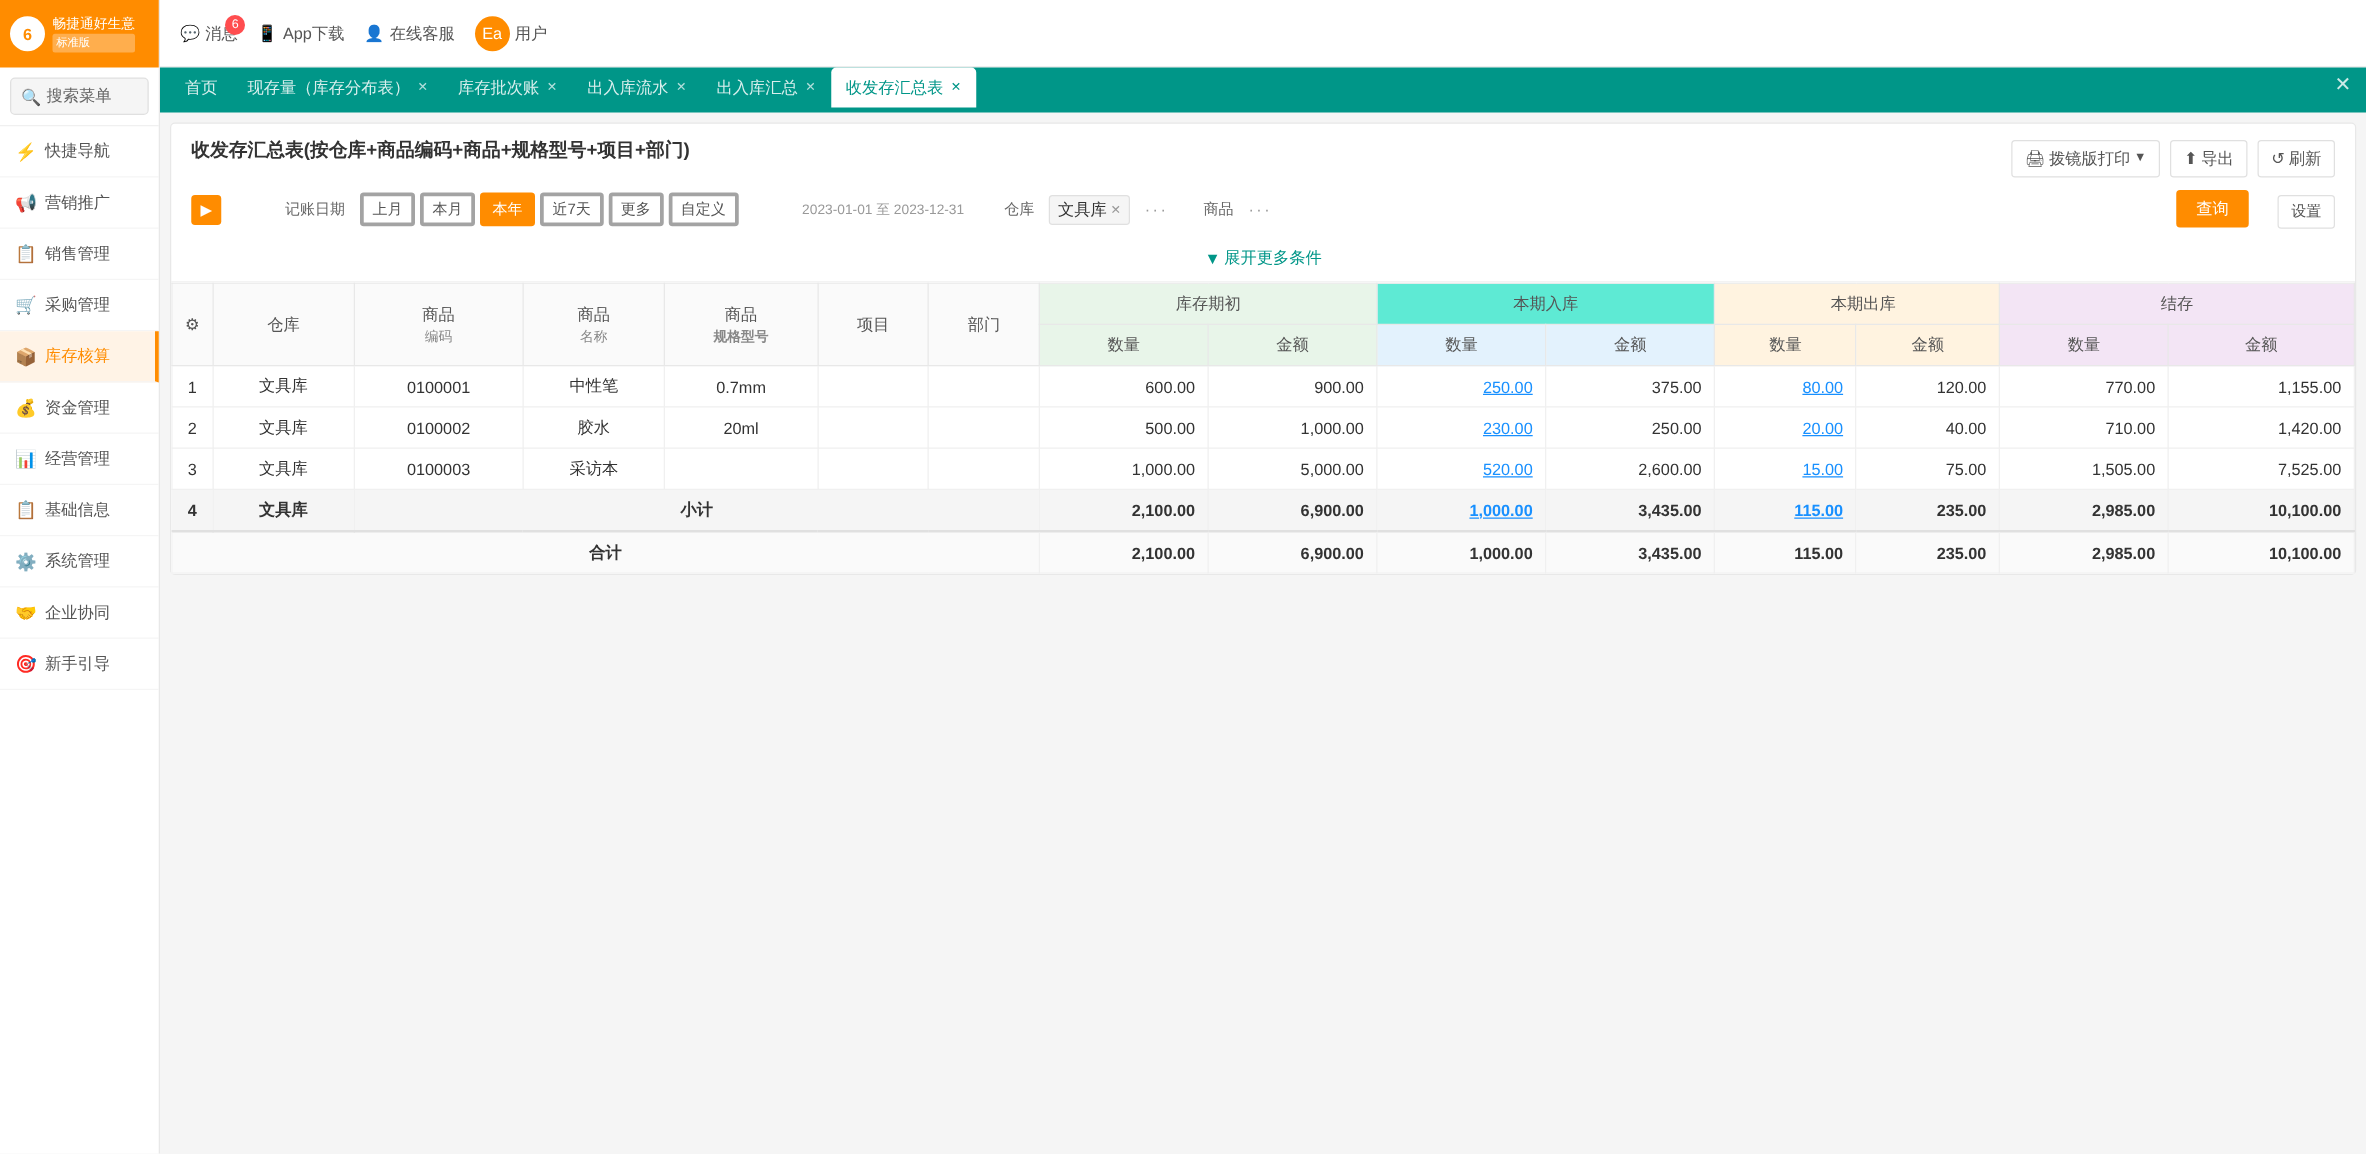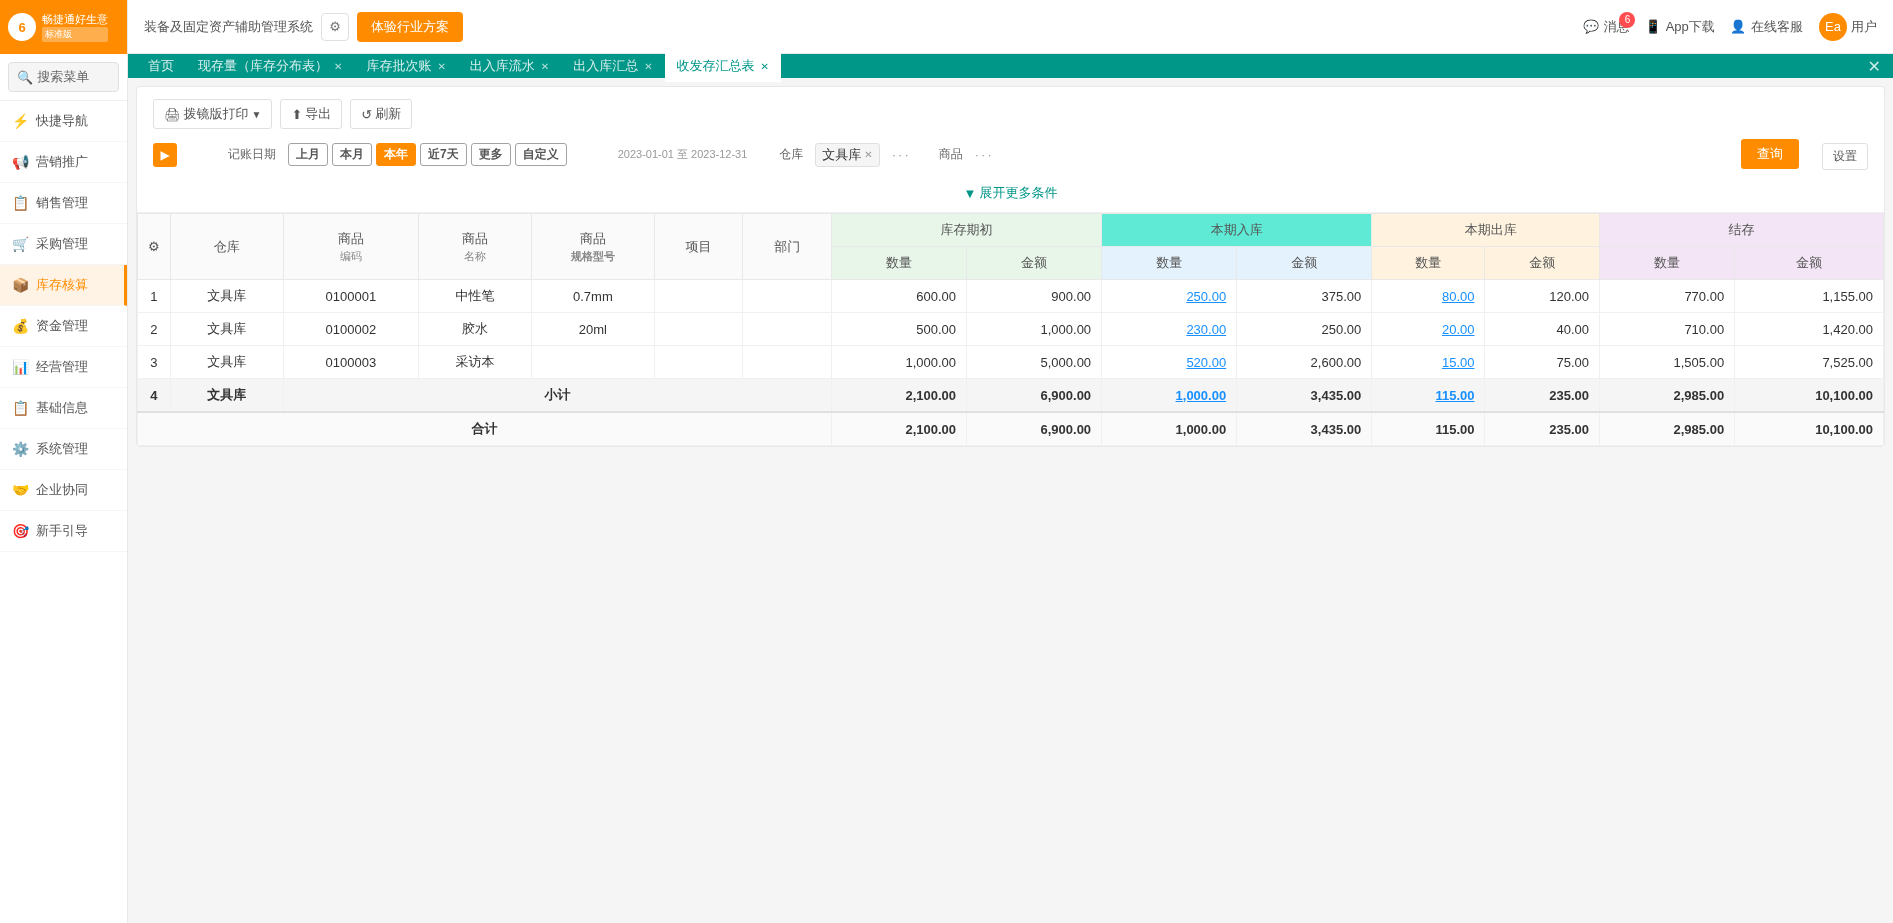--- a/index.html
+++ b/index.html
@@ -26,31 +26,31 @@
     .top-header-left { display: flex; align-items: center; gap: 8px; }
     .system-title { font-size: 13px; color: #555; }
     .settings-icon { width: 28px; height: 28px; border: 1px solid #e0e0e0; border-radius: 4px; display: flex; align-items: center; justify-content: center; cursor: pointer; color: #777; }
     .trial-btn { background: #ff8c00; color: #fff; border: none; border-radius: 4px; padding: 6px 14px; cursor: pointer; font-size: 13px; }
     .top-header-right { display: flex; align-items: center; gap: 16px; color: #555; font-size: 12px; }
     .top-right-item { display: flex; align-items: center; gap: 4px; cursor: pointer; position: relative; }
     .badge { background: #ff4d4f; color: #fff; border-radius: 50%; width: 16px; height: 16px; font-size: 10px; display: flex; align-items: center; justify-content: center; position: absolute; top: -6px; right: -6px; }
     .user-avatar { width: 28px; height: 28px; background: #ff8c00; border-radius: 50%; display: flex; align-items: center; justify-content: center; color: #fff; font-size: 11px; }
 
     
-    .tab-bar { background: #009688; display: flex; align-items: center; height: 24px; padding: 0 8px; flex-shrink: 0; }
+    .tab-bar { background: #009688; display: flex; align-items: flex-start; height: 36px; padding: 0 8px; flex-shrink: 0; }
     .tab-item { display: flex; align-items: center; gap: 4px; padding: 0 12px; height: 32px; color: rgba(255,255,255,0.85); cursor: pointer; border-radius: 4px 4px 0 0; font-size: 13px; white-space: nowrap; }
     .tab-item.active { background: #fff; color: #009688; font-weight: 500; }
     .tab-close { font-size: 10px; color: rgba(255,255,255,0.7); margin-left: 2px; cursor: pointer; }
     .tab-item.active .tab-close { color: #009688; }
     .tab-bar-close { margin-left: auto; color: rgba(255,255,255,0.8); cursor: pointer; font-size: 16px; padding: 4px; }
     .page-title { font-size: 15px; font-weight: bold; color: #333; margin-bottom: 12px; }
     .filter-row { display: flex; align-items: center; gap: 12px; flex-wrap: wrap; }
     .filter-label { color: #666; font-size: 12px; white-space: nowrap; margin-left: 39px; }
     .date-shortcuts { display: flex; gap: 4px; align-items: center; }
-    .date-shortcut { padding: 2px 7px; border: 1px solid #a3a3a3; border-radius: 3px; cursor: pointer; font-size: 12px; color: #555; background: #fff; font-weight: bold; }
+    .date-shortcut { padding: 2px 7px; border: 3px solid #a3a3a3; border-radius: 3px; cursor: pointer; font-size: 12px; color: #555; background: #fff; }
     .date-shortcut.active { background: #ff8c00; color: #fff; border-color: #ff8c00; }
     .filter-tag { display: flex; align-items: center; gap: 3px; background: #f5f5f5; border: 1px solid #e0e0e0; border-radius: 3px; padding: 2px 6px; font-size: 12px; color: #333; }
     .filter-tag-close { cursor: pointer; color: #999; font-size: 10px; }
     .filter-dots { color: #999; cursor: pointer; letter-spacing: 2px; }
     .expand-btn { display: flex; align-items: center; gap: 3px; color: #009688; cursor: pointer; font-size: 12px; border: none; background: none; margin: 6px auto 0; }
     .toolbar-btn { display: flex; align-items: center; gap: 3px; padding: 5px 10px; border: 1px solid #e0e0e0; border-radius: 3px; cursor: pointer; font-size: 12px; color: #555; background: #fff; }
     .query-btn { background: #ff8c00; color: #fff; border: none; border-radius: 3px; padding: 6px 16px; cursor: pointer; font-size: 13px; }
     .set-btn { background: #fff; color: #555; border: 1px solid #e0e0e0; border-radius: 3px; padding: 4px 10px; cursor: pointer; font-size: 12px; margin-top: 4px; display: block; text-align: center; }
 
     
@@ -133,25 +133,20 @@
     <div class="nav-item">
       <span class="nav-icon">🎯</span>
       <span>新手引导</span>
     </div>
   </nav>
 </div>
 
 <div class="main">
 
   <div class="top-header">
-    <div class="top-header-left">
-      <span class="system-title">装备及固定资产辅助管理系统</span>
-      <div class="settings-icon">⚙</div>
-      <button class="trial-btn">体验行业方案</button>
-    </div>
     <div class="top-header-right">
       <div class="top-right-item" style="position:relative;">
         <span>💬</span>
         <span>消息</span>
         <span class="badge">6</span>
       </div>
       <div class="top-right-item">
         <span>📱</span>
         <span>App下载</span>
       </div>
@@ -192,20 +187,21 @@
       <span>收发存汇总表</span>
       <span class="tab-close">✕</span>
     </div>
     <div class="tab-bar-close">✕</div>
   </div>
 
   <div class="content-inner">
     <div style="background:#fff; margin: 8px; border: 1px solid #e8e8e8; border-radius: 4px;">
 
       <div style="padding: 12px 16px 0; display: flex; justify-content: space-between; align-items: center;">
+        <h2 class="page-title" style="font-size:15px; font-weight:bold; color:#333;">收发存汇总表(按仓库+商品编码+商品+规格型号+项目+部门)</h2>
         <div style="display:flex; align-items:center; gap:8px;">
           <button class="toolbar-btn">
             <span>🖨</span>
             <span>拨镜版打印</span>
             <span style="font-size:10px;">▼</span>
           </button>
           <button class="toolbar-btn">
             <span>⬆</span>
             <span>导出</span>
           </button>

